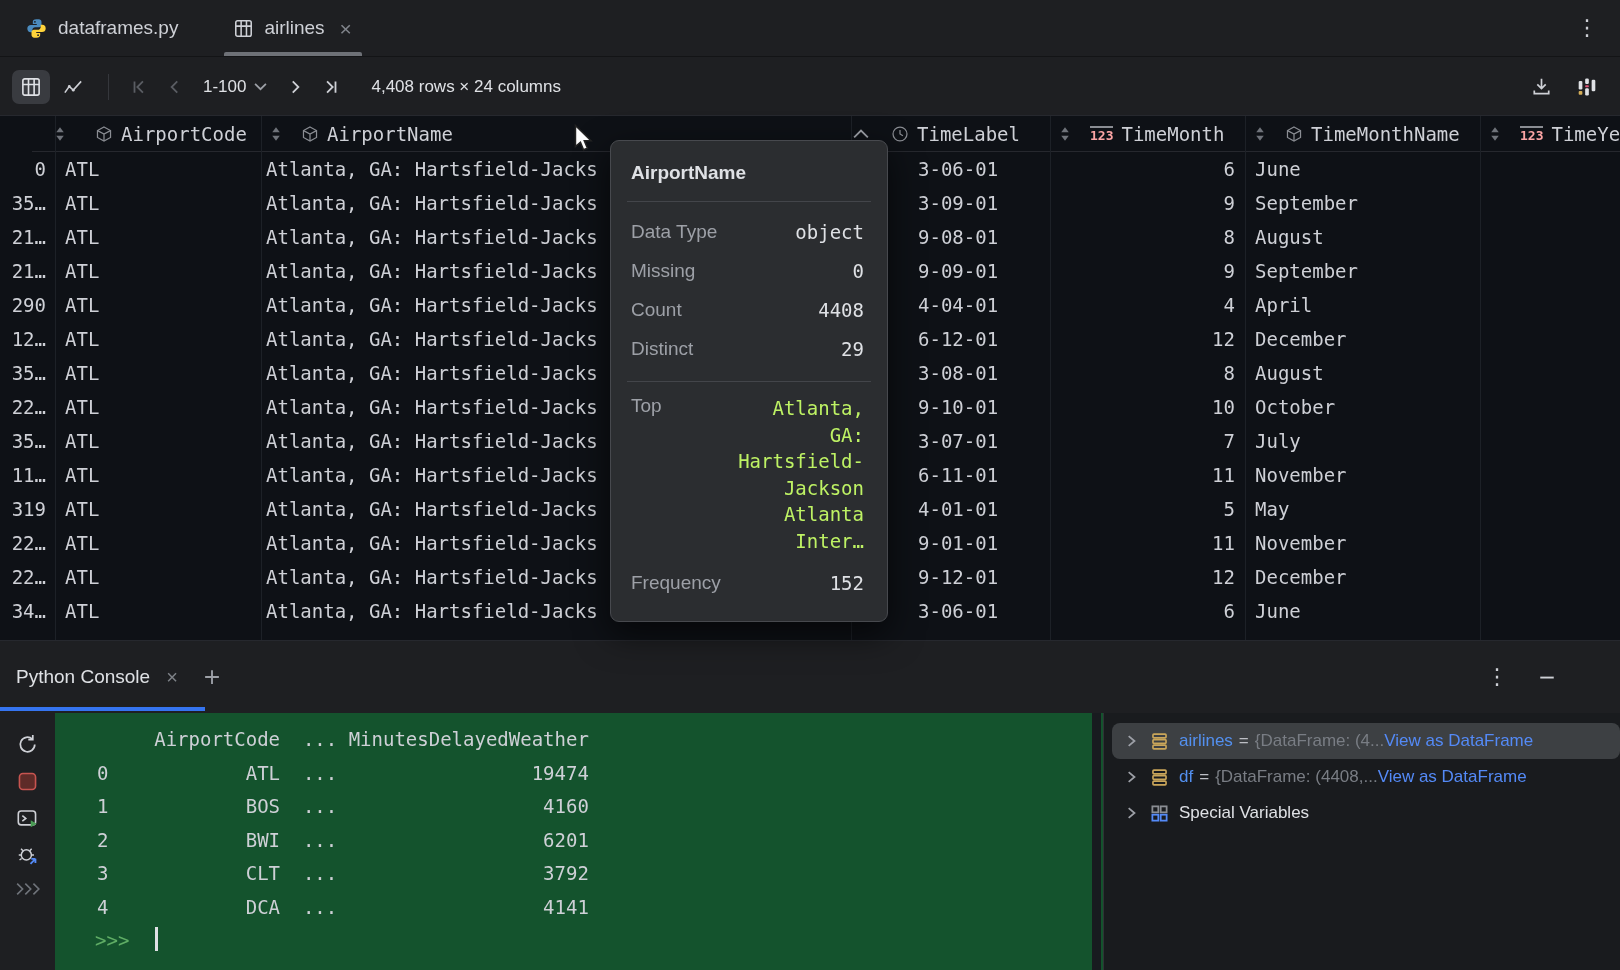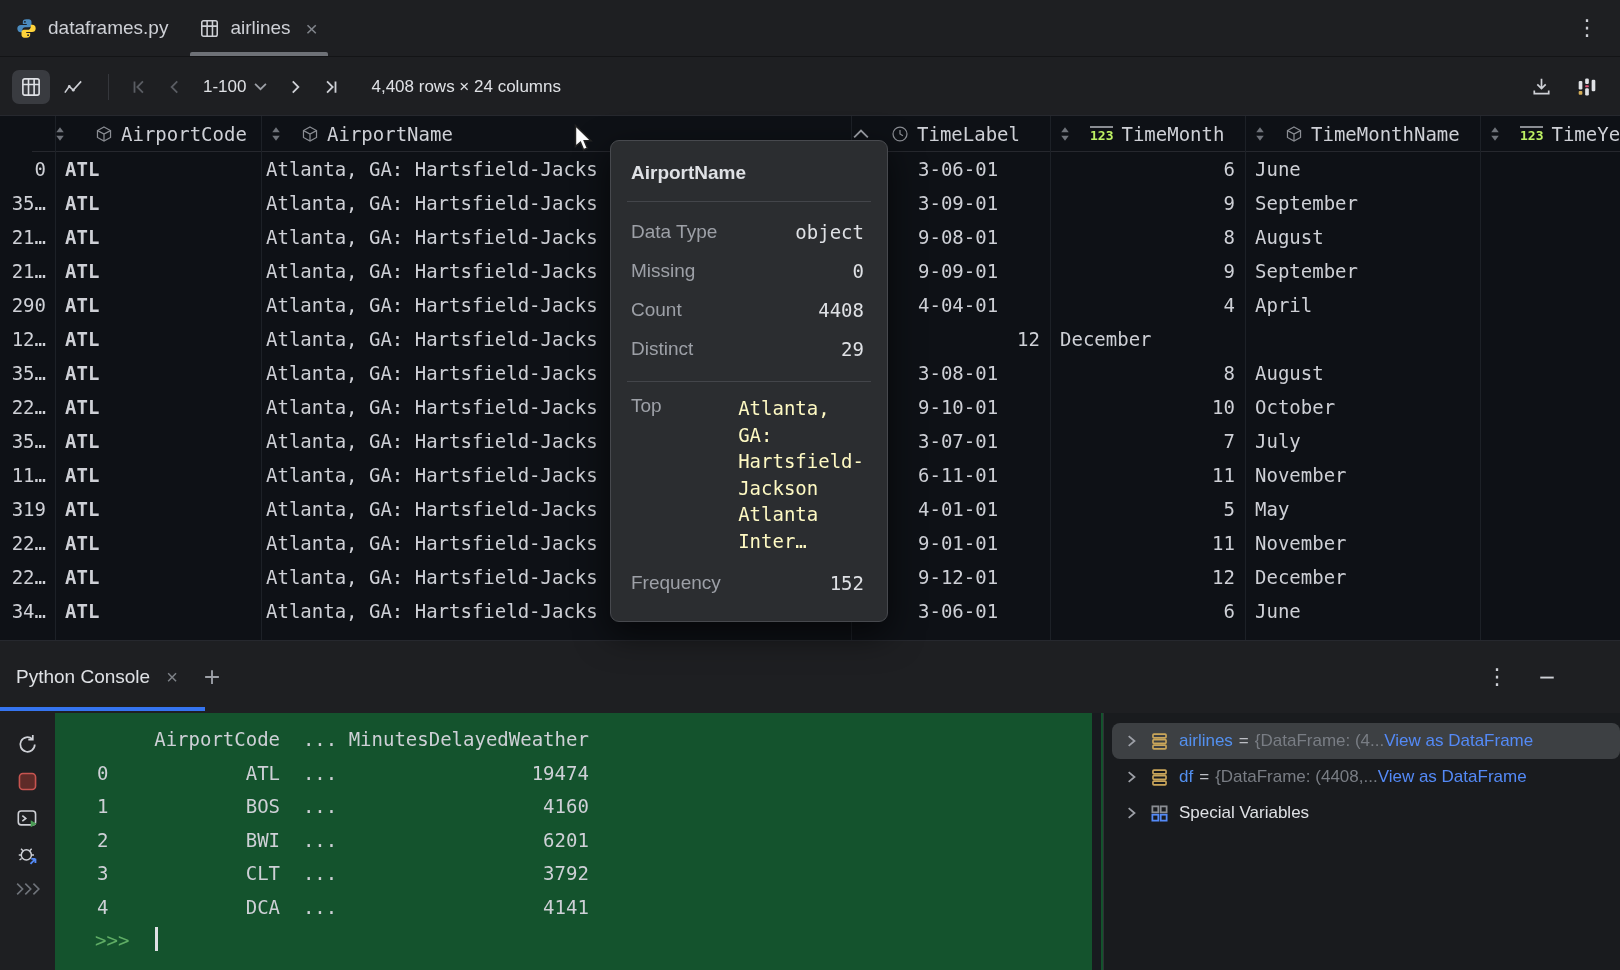--- a/index.html
+++ b/index.html
@@ -4,22 +4,22 @@
 <style>
   html,body { margin:0; padding:0; background:#000; }
   #app {
     position:relative; width:1620px; height:970px; overflow:hidden;
     background:#1e1f22; font-family:"Liberation Sans",sans-serif;
     -webkit-font-smoothing:antialiased; user-select:none;
   }
 
   
   .tabbar { position:absolute; top:0; left:0; right:0; height:57px;
-    display:flex; align-items:center; 
-    border-bottom:1px solid #131416; box-sizing:border-box; }
+    display:flex; align-items:center; padding-left:10px;
+    border-bottom:1px solid #131416; box-sizing:border-box;gap:24px; }
   .tab { position:relative; height:100%; display:flex; align-items:center; gap:11px;
     padding:0 16px; font-size:19px; color:#ced0d6; cursor:default; }
   .tab-underline { position:absolute; bottom:0; left:6px; right:6px; height:4px;
     background:#6e7177; border-radius:2px 2px 0 0; }
   .tab-close { color:#80848b; font-size:21px; line-height:1; margin-left:4px; }
   .kebab-top { margin-left:auto; margin-right:22px; color:#ced0d6; font-size:22px; letter-spacing:0; }
 
   
   .toolbar { position:absolute; top:58px; left:0; right:0; height:57px;
     display:flex; align-items:center; padding-left:12px; }
@@ -38,46 +38,46 @@
     background:#0e1116; border-top:1px solid #26282e; box-sizing:border-box; overflow:hidden; }
   .grid-row { display:grid; grid-template-columns:55px 206px 590px 199px 195px 235px 1fr; }
   .thead { height:36px; border-bottom:1px solid #26282e; box-sizing:border-box;margin-left:32px; }
   .hcell { display:flex; align-items:center; gap:8px; padding-left:8px;
     font-family:"DejaVu Sans Mono",monospace; font-size:19px; color:#ced0d6;
     white-space:nowrap; overflow:hidden; }
   .hcell.h-index { justify-content:center; padding-left:0; }
   .sort-right { margin-left:auto; margin-right:10px; flex:none; }
   .chev-right { margin-left:auto; margin-right:14px; flex:none; }
   .num-icon { font-family:"DejaVu Sans Mono",monospace; font-size:13px; font-weight:bold;
-    color:#bef264; border-top:2px solid #8a8d93; padding-top:1px; line-height:1; flex:none; }
+    color:#fca5a5; border-top:2px solid #8a8d93; padding-top:1px; line-height:1; flex:none; }
   .vline { position:absolute; top:0; bottom:0; width:1px; background:#1d2127; }
   .trow { height:34px; }
   .tcell { font-family:"DejaVu Sans Mono",monospace; font-size:19px; color:#ced0d6;
     line-height:34px; white-space:nowrap; overflow:hidden; }
   .c-index { text-align:right; padding-right:9px; }
-  .c-code  { padding-left:10px;font-weight:bold; }
+  .c-code  { padding-left:10px; }
   .c-name  { padding-left:5px; }
   .c-time  { padding-left:67px; }
   .c-month { text-align:right; padding-right:10px; }
   .c-mname { padding-left:10px; }
 
   
   .popup { position:absolute; left:610px; top:140px; width:278px; height:482px;
     background:#2b2d30; border:1px solid #47494e; border-radius:9px;
     box-shadow:0 12px 34px rgba(0,0,0,.62); z-index:6; padding:0 16px; box-sizing:border-box; }
   .popup-title { font-size:19px; font-weight:bold; color:#dfe1e5; padding:21px 4px 17px; }
   .popup-divider { height:1px; background:#43454a; }
   .pstats { padding:10px 0 13px; }
   .stat-row { display:flex; justify-content:space-between; align-items:center;
     height:39px; padding:0 7px 0 4px; }
   .stat-label { color:#9da0a7; font-size:19px; }
   .stat-value { font-family:"DejaVu Sans Mono",monospace; font-size:19px; color:#dfe1e5; }
   .top-row { display:flex; justify-content:space-between; padding:13px 7px 0 4px; }
-  .top-value { text-align:left; font-family:"DejaVu Sans Mono",monospace; font-size:19px;
-    color:#fef9c3; line-height:26.5px; white-space:pre-line; }
+  .top-value { text-align:right; font-family:"DejaVu Sans Mono",monospace; font-size:19px;
+    color:#bef264; line-height:26.5px; white-space:pre-line; }
   .freq-row { margin-top:9px; }
 
   .cursor-arrow { position:absolute; left:572px; top:124px; z-index:10; }
 
   
   .console-panel { position:absolute; top:640px; left:0; width:1620px; height:330px;
     background:#14532d; border-top:1px solid #26282e; box-sizing:border-box; }
   .console-tabstrip { position:relative; height:72px; background:#1e1f22;
     display:flex; align-items:center; padding-left:16px; box-sizing:border-box; }
   .console-tab-label { font-size:19px; color:#dfe1e5; }
@@ -314,20 +314,21 @@
           <div class="tcell c-name">Atlanta, GA: Hartsfield-Jacks</div>
           <div class="tcell c-time">4-04-01</div>
           <div class="tcell c-month">4</div>
           <div class="tcell c-mname">April</div>
           <div class="tcell c-year"></div>
         </div>
         <div class="trow grid-row">
           <div class="tcell c-index">12…</div>
           <div class="tcell c-code">ATL</div>
           <div class="tcell c-name">Atlanta, GA: Hartsfield-Jacks</div>
+          <div class="tcell c-time">6-12-01</div>
           <div class="tcell c-month">12</div>
           <div class="tcell c-mname">December</div>
           <div class="tcell c-year"></div>
         </div>
         <div class="trow grid-row">
           <div class="tcell c-index">35…</div>
           <div class="tcell c-code">ATL</div>
           <div class="tcell c-name">Atlanta, GA: Hartsfield-Jacks</div>
           <div class="tcell c-time">3-08-01</div>
           <div class="tcell c-month">8</div>

